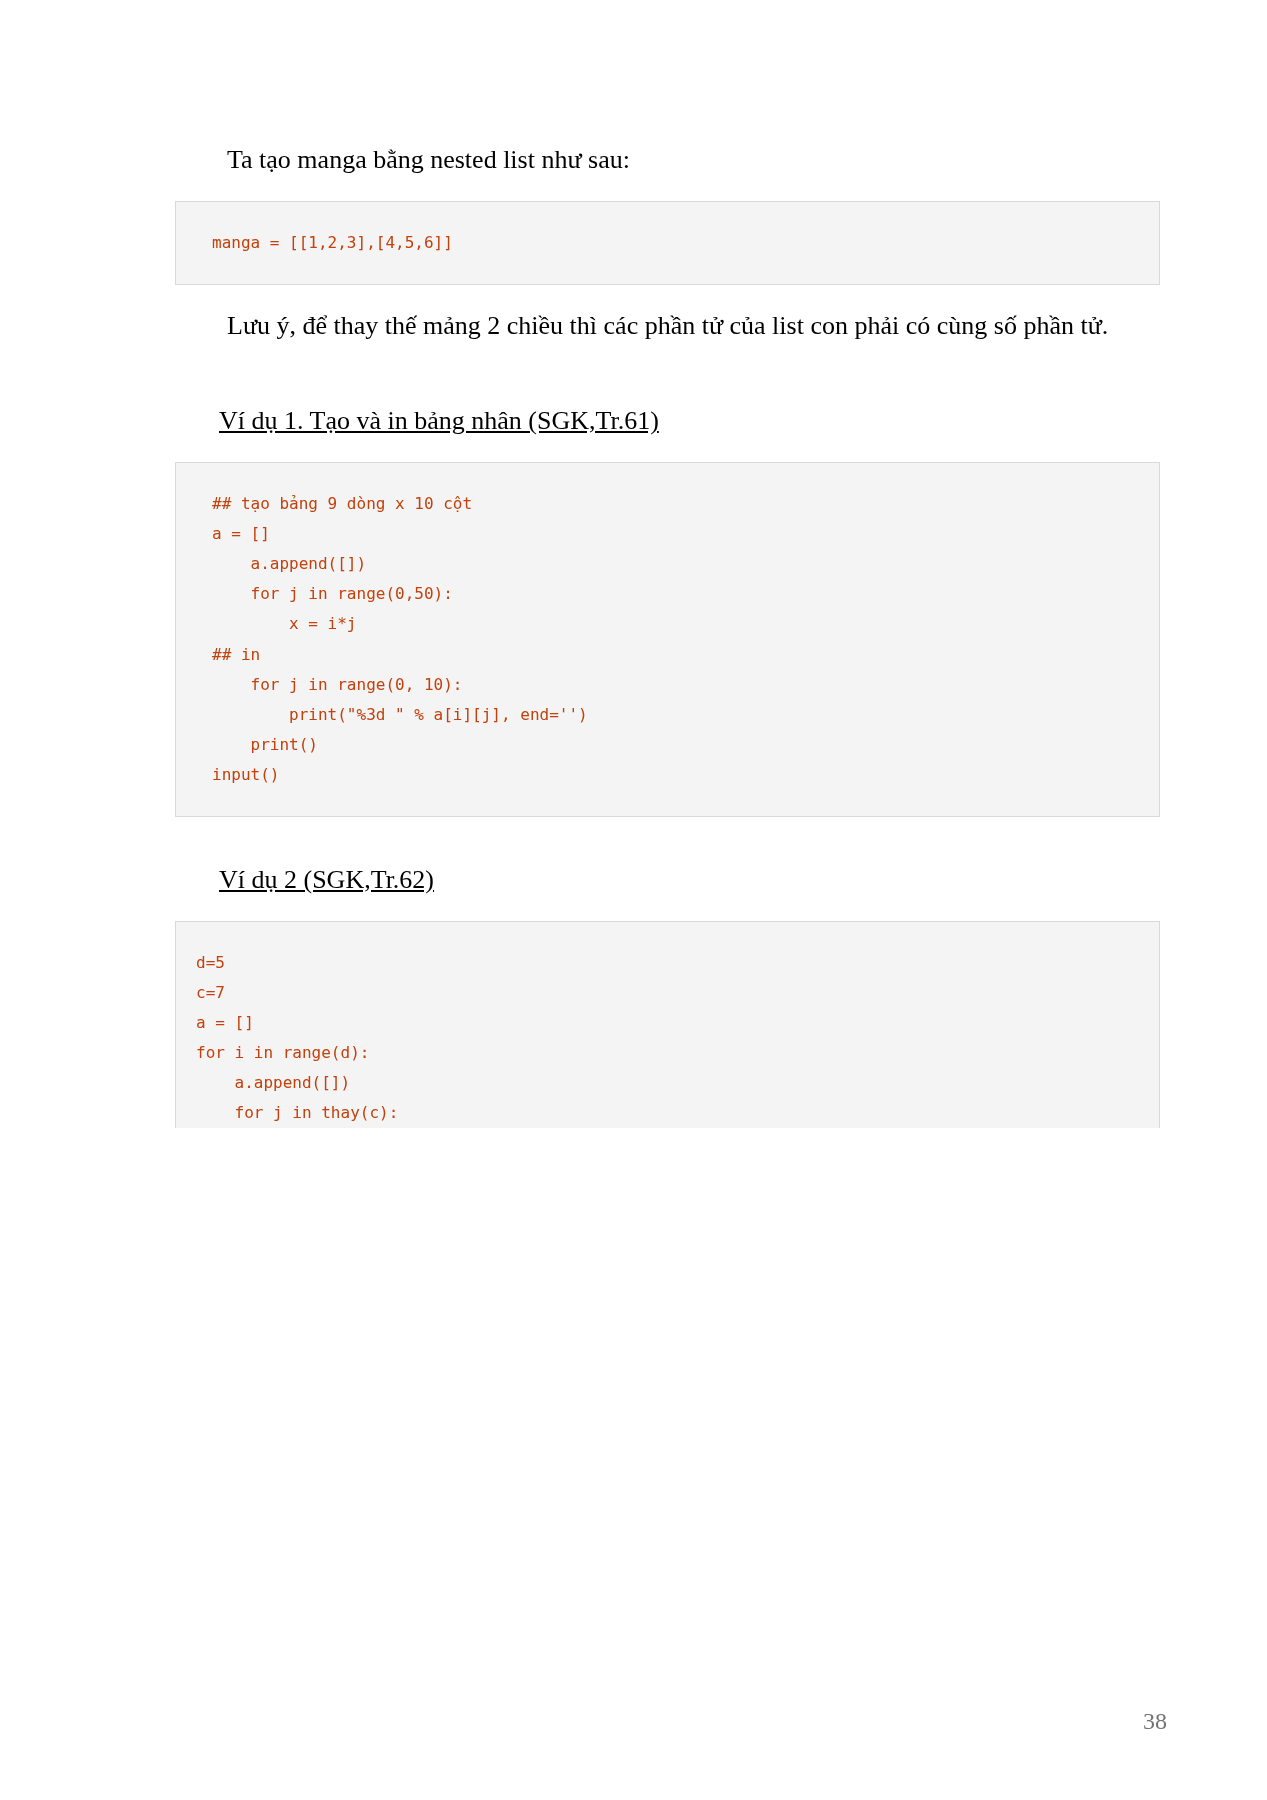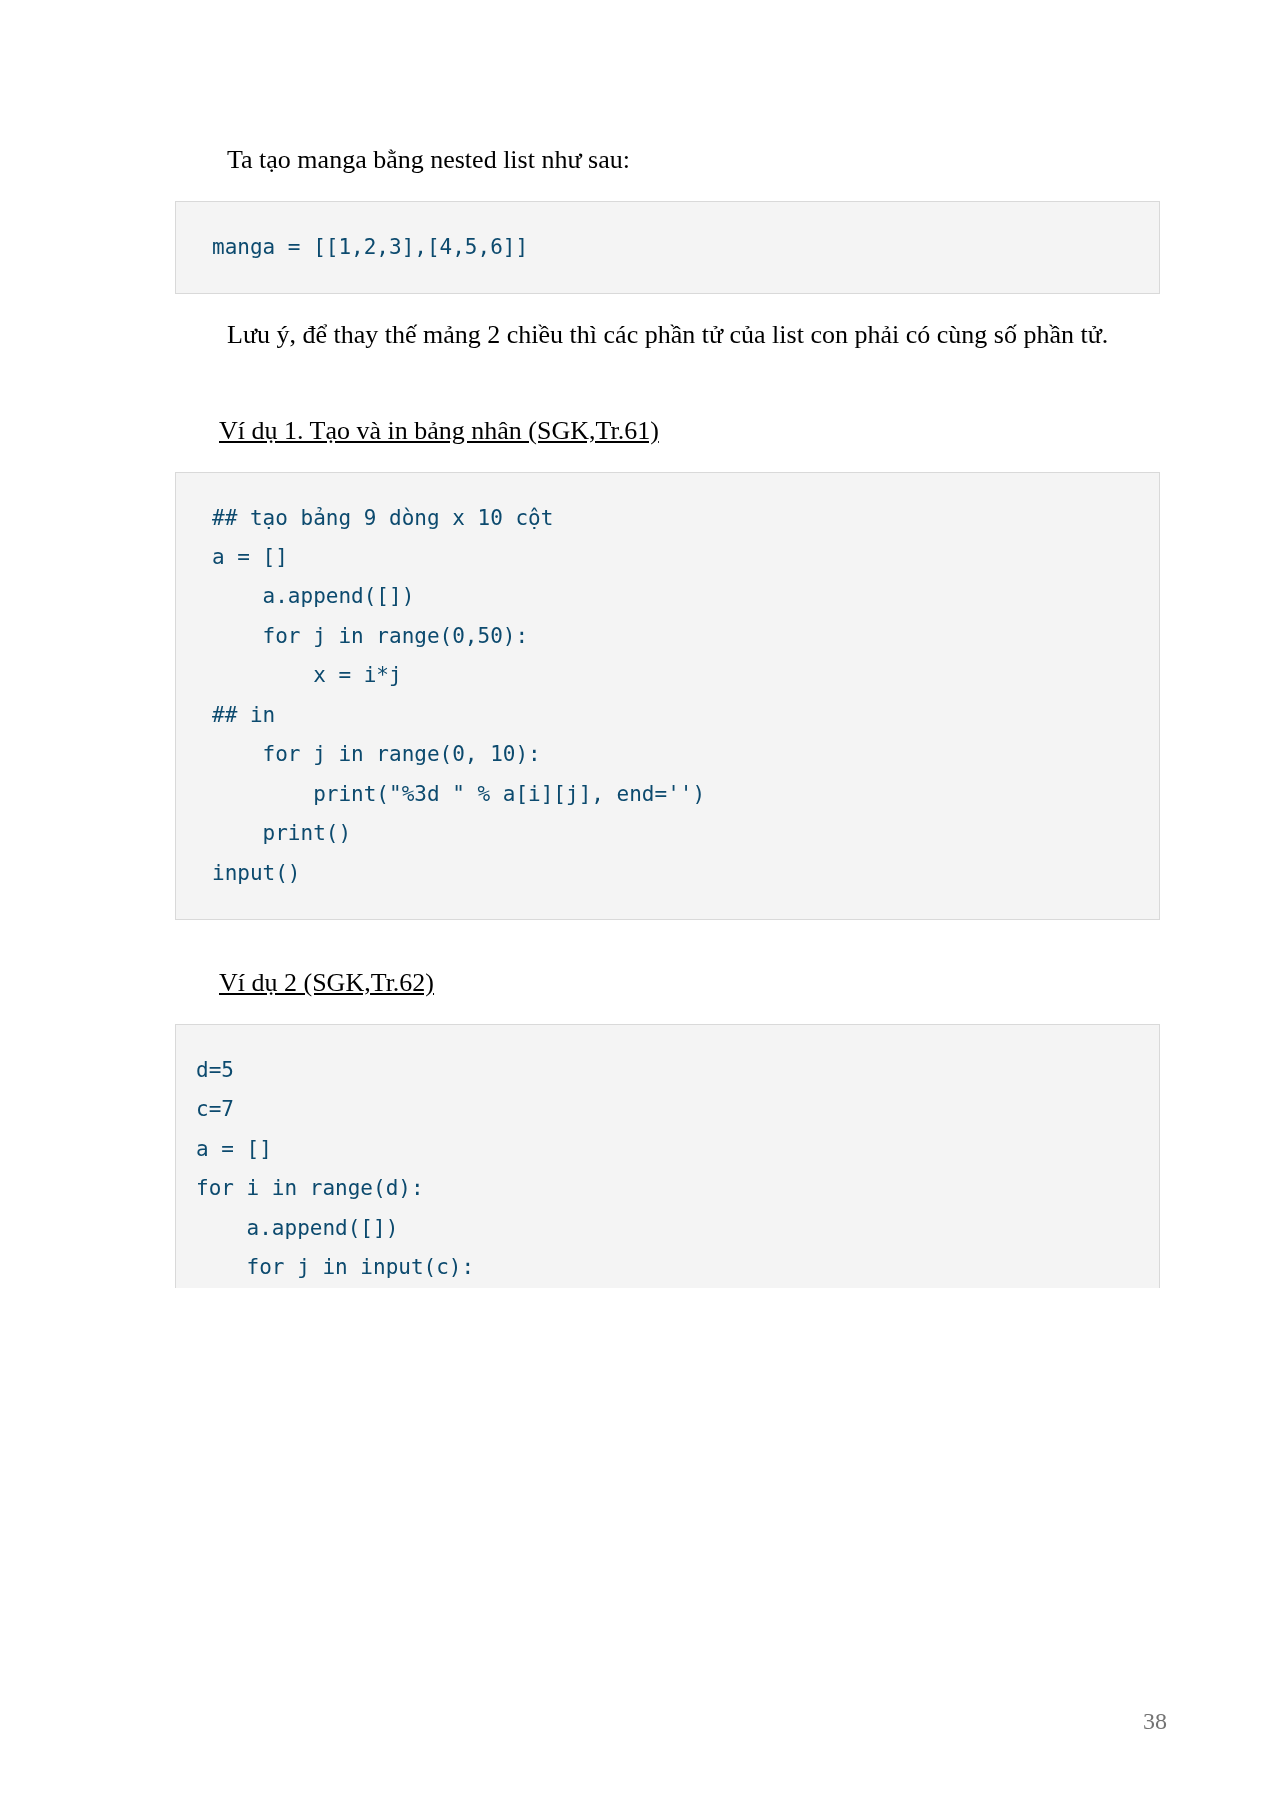--- a/index.html
+++ b/index.html
@@ -54,23 +54,23 @@
     margin: 0;
     width: 985px;
   }
   .codeblock.clipped {
     border-bottom: none;
     padding-bottom: 0;
     padding-left: 20px;
   }
   .codeline {
     font-family: "DejaVu Sans Mono", monospace;
-    font-size: 21px;
+    font-size: 16px;
     line-height: 1.88;
-    color: #0c4a6e;
+    color: #c2410c;
     white-space: pre;
   }
   .pagenum {
     position: absolute;
     right: 100px;
     bottom: 65px;
     font-family: "Liberation Serif", serif;
     font-size: 24px;
     color: #737373;
   }
@@ -117,19 +117,19 @@
     <p class="heading">Ví dụ 2 (SGK,Tr.62)</p>
 
     <div class="spacer-sm"></div>
 
     <div class="codeblock clipped">
       <div class="codeline">d=5</div>
       <div class="codeline">c=7</div>
       <div class="codeline">a = []</div>
       <div class="codeline">for i in range(d):</div>
       <div class="codeline">    a.append([])</div>
-      <div class="codeline">    for j in input(c):</div>
+      <div class="codeline">    for j in thay(c):</div>
     </div>
 
   </div>
 
   <div class="pagenum">38</div>
 </div>
 
 </body></html>

